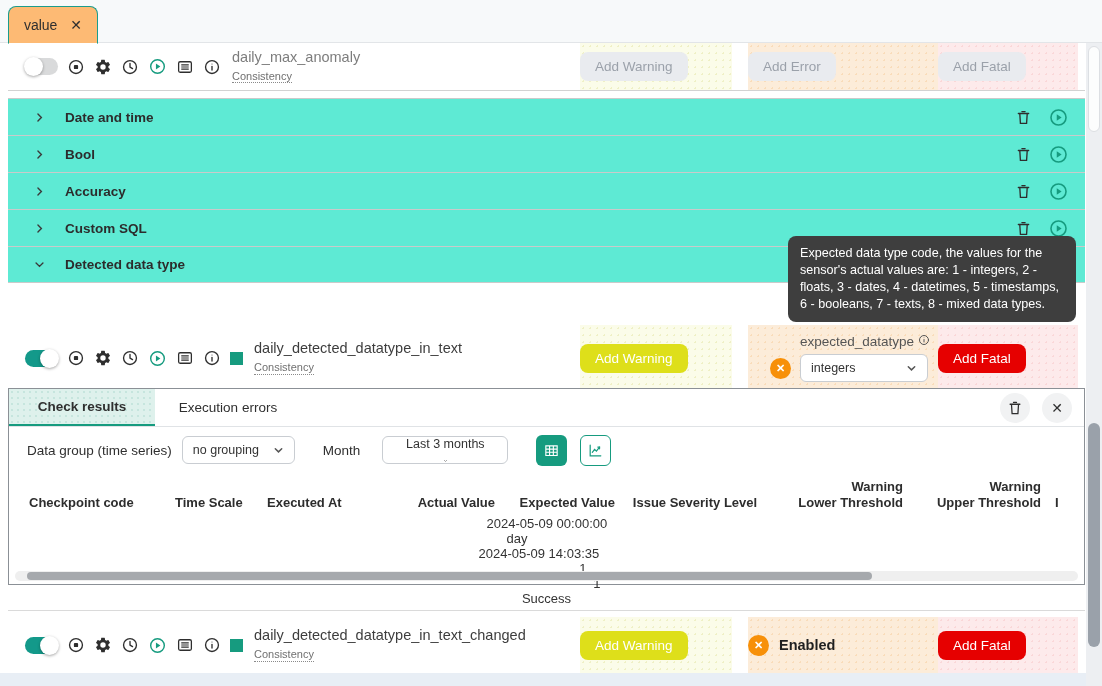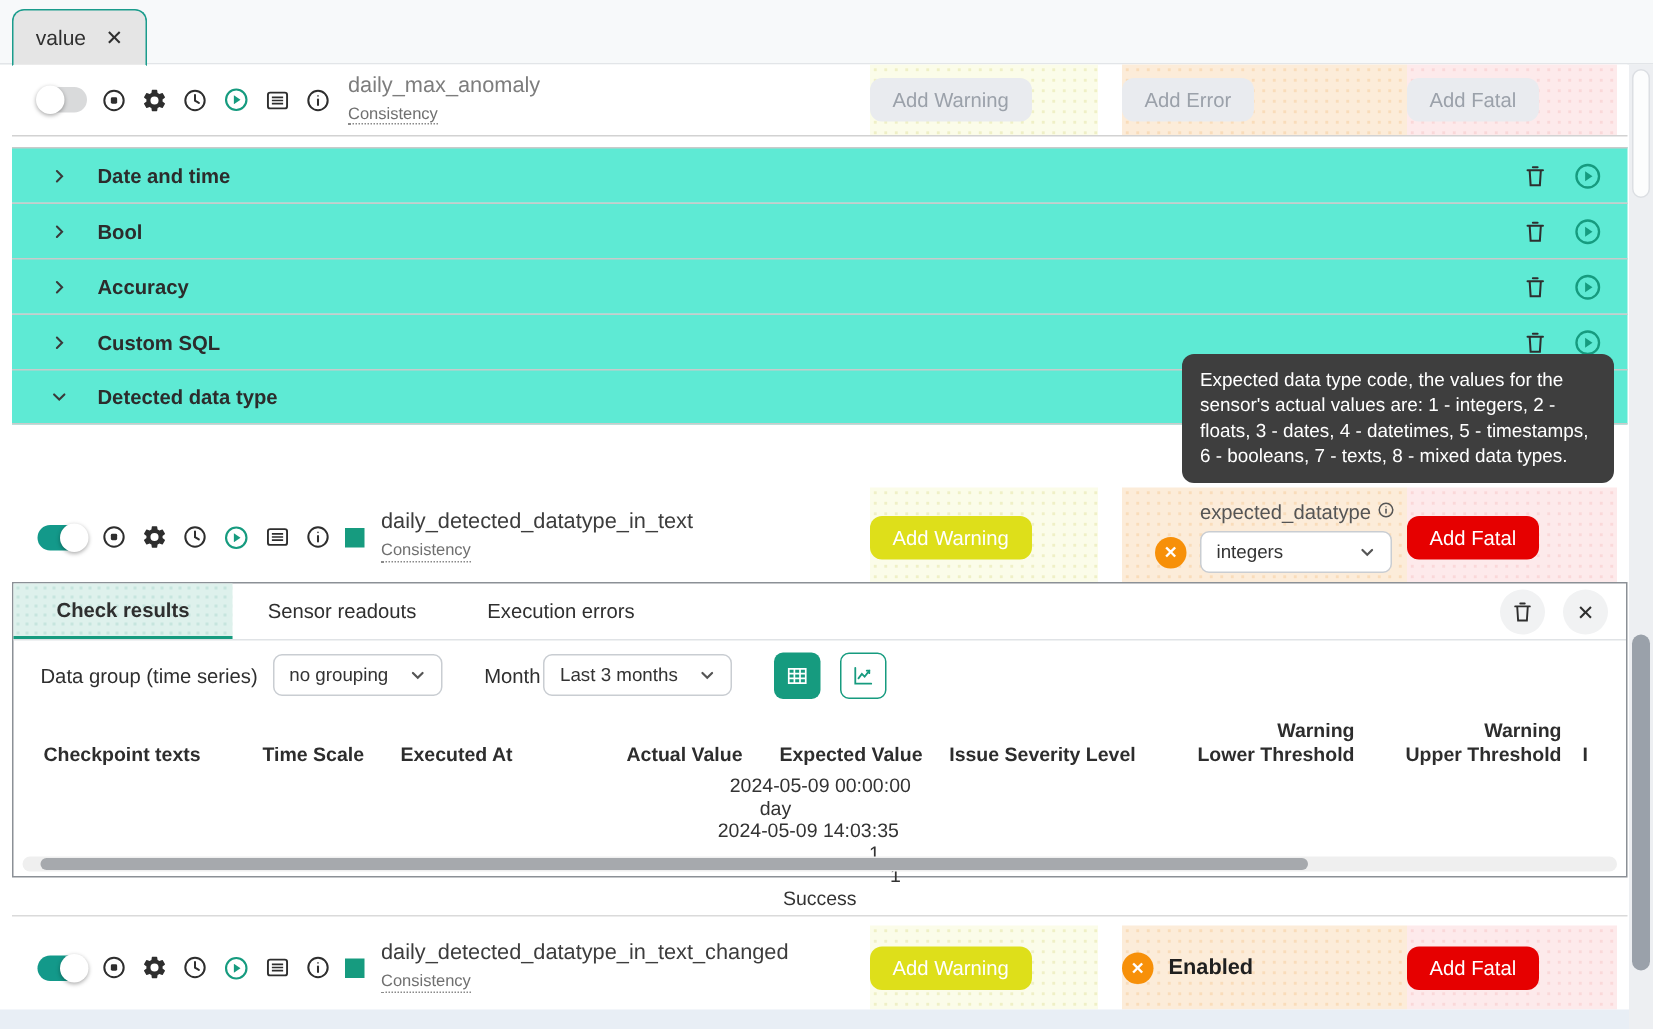--- a/index.html
+++ b/index.html
@@ -2,21 +2,21 @@
 <html><head>
 <meta charset="utf-8">
 <style>
   * { margin:0; padding:0; box-sizing:border-box; }
   html,body { background:#fff; }
   body { font-family:"Liberation Sans", sans-serif; }
   .app { position:relative; width:1102px; height:686px; background:#ffffff; overflow:hidden; }
 
   
   .tabbar { position:absolute; left:0; top:0; width:1102px; height:43px; background:#f7f9fa; border-bottom:1px solid #e2e5e8; }
-  .tab-active { position:absolute; left:8px; top:6px; width:90px; height:38px; background:#e5e5e5;
+  .tab-active { position:absolute; left:8px; top:6px; width:90px; height:38px; background:#fdba74;
     border:1px solid #1a9c8c; border-bottom:1px solid #fff; border-radius:8px 8px 0 0;
     display:flex; align-items:center; justify-content:center; gap:13px; font-size:14px; color:#2f2f2f; z-index:3; }
   .xglyph { font-size:14px; color:#2f2f2f; line-height:1; }
 
   
   .check-row { position:absolute; left:8px; width:1077px; background:#fff; }
   #row1 { top:43px; height:48px; border-bottom:1px solid #d2d2d2; }
   #row2 { top:325px; height:66px; }
   #row3 { top:617px; height:56px; }
   .row-left { position:absolute; left:0; top:0; bottom:0; display:flex; align-items:center; gap:9px; padding-left:17px; }
@@ -70,21 +70,21 @@
   .panel { position:absolute; left:8px; top:388px; width:1077px; height:197px; border:1px solid #8b9096; background:#fff; }
   .ptabs { height:38px; border-bottom:1px solid #e0e3e6; display:flex; align-items:stretch; }
   .ptab { width:146px; display:flex; align-items:center; justify-content:center; font-size:13.5px; color:#2f2f2f; cursor:pointer; }
   .ptab.active { background-color:#def1ec; background-image:radial-gradient(rgba(40,150,130,.13) 1px, transparent 1px);
     background-size:6px 6px; border-bottom:2px solid #169b7f; font-weight:bold; }
   .flex-spacer { flex:1; }
   .circle-btn { width:30px; height:30px; border-radius:50%; background:#f1f2f3; display:flex; align-items:center;
     justify-content:center; align-self:center; margin-right:12px; cursor:pointer; flex:0 0 auto; }
   .pfilter { height:46px; display:flex; align-items:center; padding-left:18px; font-size:13.5px; color:#2f2f2f; }
   #group-select { width:113px; margin-left:10px; margin-right:28px; }
-  #month-select { width:126px; margin-left:2px; margin-right:28px; }
+  #month-select { width:126px; margin-left:22px; margin-right:28px;flex-direction:column; }
   .sq-btn { width:31px; height:31px; border-radius:6px; display:flex; align-items:center; justify-content:center; cursor:pointer; }
   .sq-btn.tbl { background:#169b7f; margin-right:13px; }
   .sq-btn.cht { background:#fff; border:1.5px solid #169b7f; }
 
   .tr { display:flex; }
   .tr.head { align-items:flex-end; margin-top:6px; padding-bottom:6px; }
   .tr.datar { height:32px; align-items:center;flex-direction:column; }
   .cell { font-size:13px; color:#333; padding:0 6px; }
   .head .cell { font-weight:bold; color:#2d2d2d; line-height:1.2; }
   .c1 { width:160px; padding-left:20px; } .c2 { width:92px; } .c3 { width:148px; }
@@ -353,21 +353,20 @@
       </div>
     </div>
     <div class="sec pink">
       <button class="btn fatal-on">Add Fatal</button>
     </div>
   </div>
 
   <div class="panel">
     <div class="ptabs">
       <div class="ptab active">Check results</div>
-      <div class="ptab">Sensor readouts</div>
       <div class="ptab">Execution errors</div>
       <div class="flex-spacer"></div>
       <div class="circle-btn">
           <svg width="18" height="18" viewBox="0 0 24 24" fill="none" stroke="#2e2e2e" stroke-width="1.7" stroke-linecap="round">
             <path d="M5.5 7h13M10 4.5h4M7.3 7l.8 12.5h7.8L16.7 7"></path>
           </svg>
         </div>
       <div class="circle-btn">
           <span class="xglyph">✕</span>
         </div>
@@ -395,21 +394,21 @@
       <div class="sq-btn cht">
           <svg width="17" height="17" viewBox="0 0 24 24" fill="none" stroke="#169b7f" stroke-width="1.7" stroke-linecap="round">
             <path d="M4.5 4.5v15h15"></path>
             <path d="M7.5 14.5l3.2-4.2 2.6 2.6 4.4-5.7"></path>
             <path d="M15.3 7.2h2.4v2.4"></path>
           </svg>
         </div>
     </div>
     <div class="tbl">
       <div class="tr head">
-        <div class="cell c1">Checkpoint texts</div>
+        <div class="cell c1">Checkpoint code</div>
         <div class="cell c2">Time Scale</div>
         <div class="cell c3">Executed At</div>
         <div class="cell c4">Actual Value</div>
         <div class="cell c5">Expected Value</div>
         <div class="cell c6">Issue Severity Level</div>
         <div class="cell c7">
             <span style="display:block">Warning</span>
             <span style="display:block">Lower Threshold</span>
           </div>
         <div class="cell c8">

